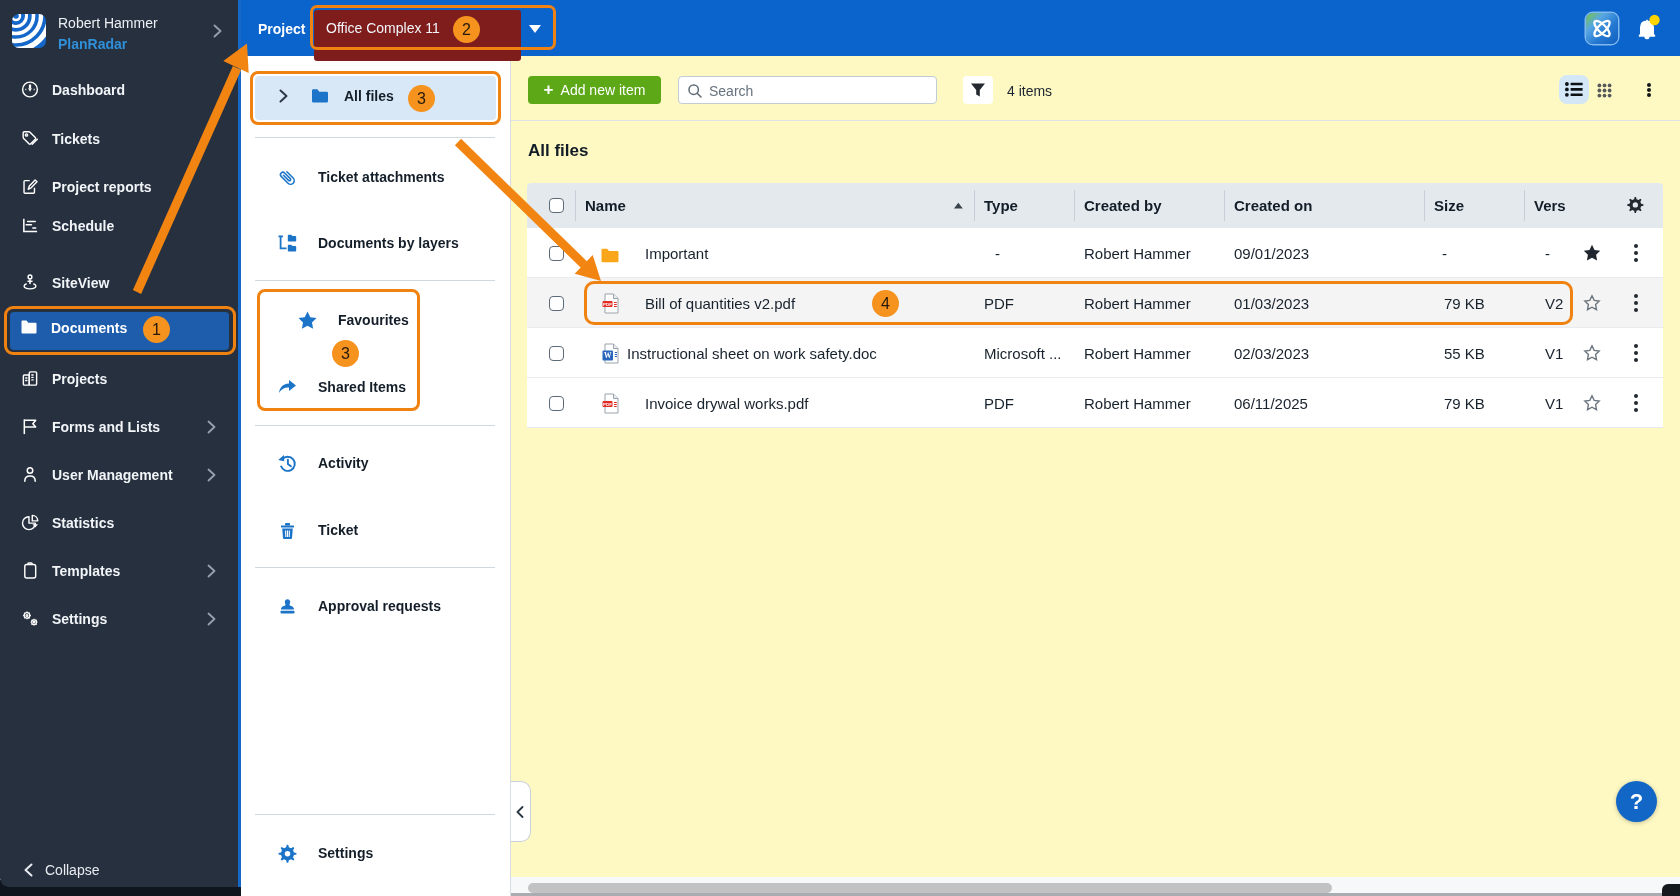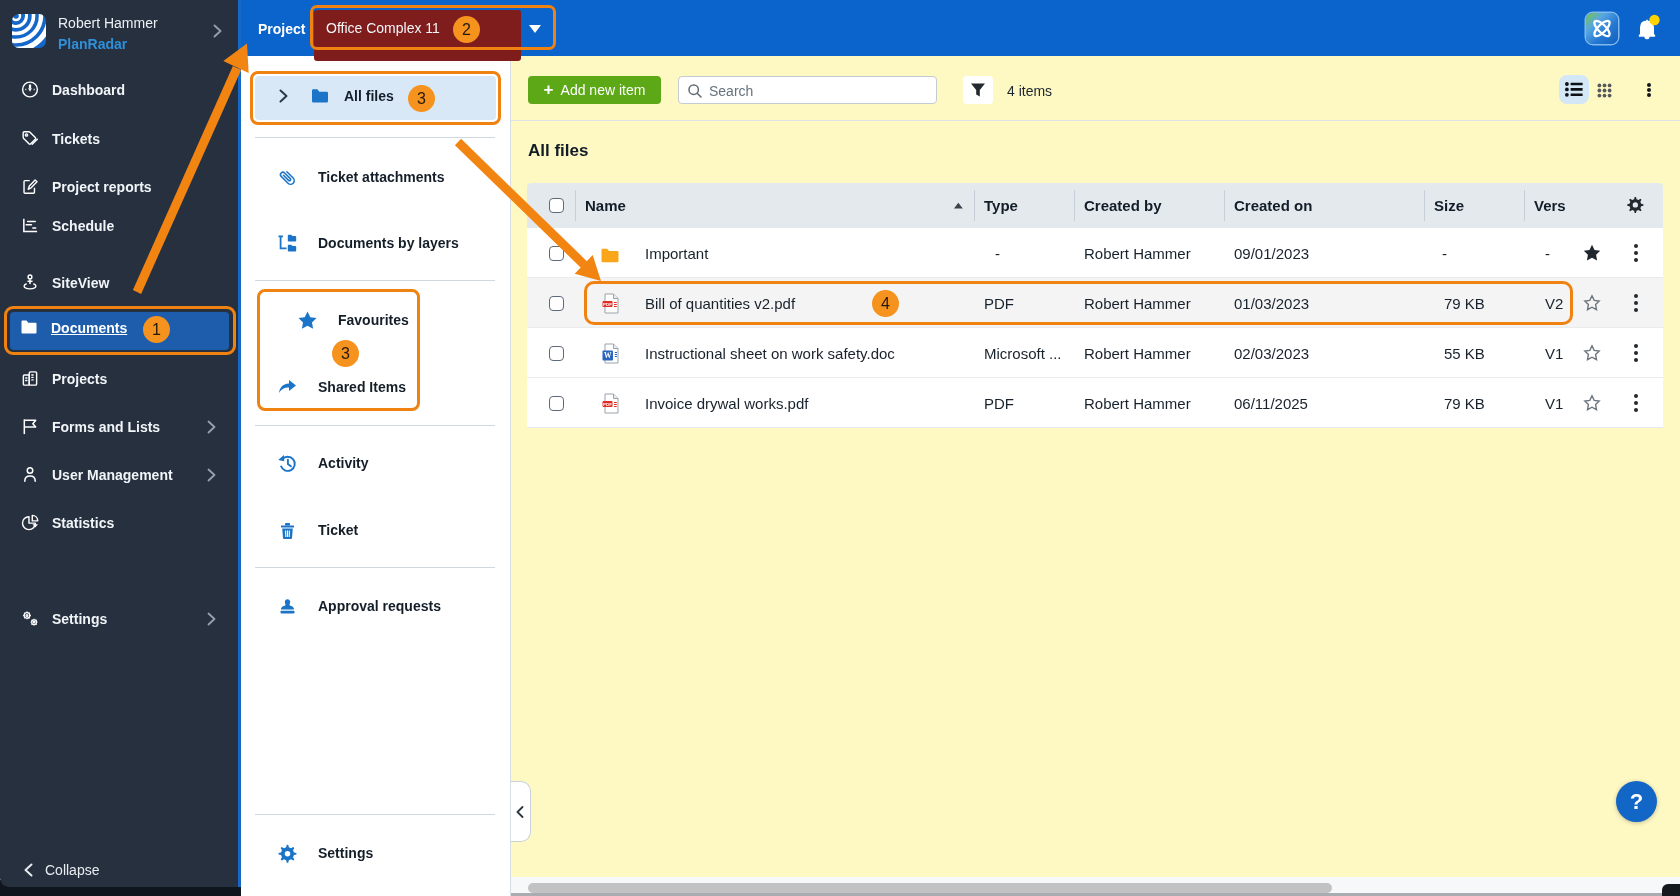--- a/index.html
+++ b/index.html
@@ -144,21 +144,21 @@
           <path d="M6 10.8 C4.3 11.4 3.3 12.3 3.3 13.3 C3.3 15 6 16.2 9.5 16.2 C13 16.2 15.7 15 15.7 13.3 C15.7 12.3 14.7 11.4 13 10.8"></path>
         </g>
       </svg>
     <div class="tx">SiteView</div>
   </div>
   <div id="nav-docs">
       <div class="inner"></div>
     <svg class="ic" style="position:absolute;left:13px;top:9px;width:18px;height:19px;" viewBox="0 0 18 19">
         <path d="M1.5 3.5 Q1.5 2.5 2.5 2.5 L6.5 2.5 L8.3 4.8 L15.5 4.8 Q16.5 4.8 16.5 5.8 L16.5 14.5 Q16.5 15.5 15.5 15.5 L2.5 15.5 Q1.5 15.5 1.5 14.5 Z" fill="#fff"></path>
       </svg>
-    <div style="position:absolute;left:44px;top:11px;font-size:14px;font-weight:bold;color:#fff;text-decoration:underline;">Documents</div>
+    <div style="position:absolute;left:44px;top:11px;font-size:14px;font-weight:bold;color:#fff;">Documents</div>
     <div class="badge" style="left:136px;top:7px;">1</div>
   </div>
   <div class="nav-item" style="top:355px;">
     <svg class="ic" viewBox="0 0 19 19">
         <g fill="none" stroke="#fff" stroke-width="1.5">
           <rect x="2.5" y="5.8" width="6.2" height="10.7" rx="1"></rect>
           <rect x="8.7" y="2.5" width="7.8" height="14" rx="1.3"></rect>
           <path d="M5 9 L6.3 9 M5 11.6 L6.3 11.6 M11.4 5.8 L12.8 5.8 M11.4 8.4 L12.8 8.4 M11.4 11 L12.8 11" stroke-linecap="round" stroke-width="1.4"></path>
         </g>
       </svg>
@@ -190,20 +190,32 @@
   </div>
   <div class="nav-item" style="top:499px;">
     <svg class="ic" viewBox="0 0 19 19">
         <g fill="none" stroke="#fff" stroke-width="1.5">
           <path d="M8.4 3.4 A6.8 6.8 0 1 0 15.2 10.2 L8.4 10.2 Z" stroke-linejoin="round"></path>
           <path d="M11.9 2 A6 6 0 0 1 17.7 7.8 L11.9 7.8 Z" stroke-linejoin="round"></path>
           <path d="M12 11.3 L18 11.3 L15 14.7 Z" fill="#fff" stroke="none"></path>
         </g>
       </svg>
     <div class="tx">Statistics</div>
+  </div>
+  <div class="nav-item" style="top:547px;">
+    <svg class="ic" viewBox="0 0 19 19">
+        <g fill="none" stroke="#fff" stroke-width="1.5">
+          <rect x="4" y="3.2" width="11.5" height="14.2" rx="2"></rect>
+          <path d="M7.2 3.4 L7.2 2.6 Q7.2 1.5 8.2 1.5 L10.8 1.5 Q11.8 1.5 11.8 2.6 L11.8 3.4"></path>
+        </g>
+      </svg>
+    <div class="tx">Templates</div>
+    <div class="ch"><svg width="9" height="14" viewBox="0 0 9 14">
+          <path d="M1.5 1.5 L7.5 7 L1.5 12.5" stroke="#97a1ad" stroke-width="1.8" fill="none" stroke-linecap="round" stroke-linejoin="round"></path>
+        </svg></div>
   </div>
   <div class="nav-item" style="top:595px;">
     <svg class="ic" viewBox="0 0 19 19">
         <g fill="none" stroke="#fff" stroke-width="1.3">
           <circle cx="6.3" cy="6.3" r="2.9"></circle>
           <circle cx="6.3" cy="6.3" r="1"></circle>
           <path d="M6.3 2.2 L6.3 3.4 M6.3 9.2 L6.3 10.4 M2.2 6.3 L3.4 6.3 M9.2 6.3 L10.4 6.3 M3.4 3.4 L4.2 4.2 M8.4 8.4 L9.2 9.2 M9.2 3.4 L8.4 4.2 M4.2 8.4 L3.4 9.2" stroke-width="1.5"></path>
           <circle cx="13.8" cy="13.4" r="2.5"></circle>
           <circle cx="13.8" cy="13.4" r="0.8"></circle>
           <path d="M13.8 9.8 L13.8 10.9 M13.8 15.9 L13.8 17 M10.2 13.4 L11.3 13.4 M16.3 13.4 L17.4 13.4 M11.2 10.8 L12 11.6 M15.6 15.2 L16.4 16 M16.4 10.8 L15.6 11.6 M12 15.2 L11.2 16" stroke-width="1.4"></path>
@@ -462,21 +474,21 @@
 
     <div class="trow" style="top:145px;">
       <div class="cbx" style="left:22px;top:18px;"></div>
       <svg style="position:absolute;left:75px;top:15px;" width="17" height="21" viewBox="0 0 17 21">
           <path d="M3 1 L11.5 1 L16 5.5 L16 20 L3 20 Z" fill="#fff" stroke="#9aa3ab" stroke-width="1"></path>
           <path d="M11.5 1 L11.5 5.5 L16 5.5" fill="#e8ebee" stroke="#9aa3ab" stroke-width="1"></path>
           <rect x="0.5" y="7.5" width="10.5" height="10" rx="1" fill="#2a66bd"></rect>
           <text x="5.7" y="15" font-size="7.5" font-weight="bold" fill="#fff" text-anchor="middle" font-family="Liberation Serif">W</text>
           <path d="M12.8 9.5 L15 9.5 M12.8 11.5 L15 11.5 M12.8 13.5 L15 13.5" stroke="#2a66bd" stroke-width="1"></path>
         </svg>
-      <div class="cell" style="left:118px;">Instructional sheet on work safety.doc</div>
+      <div class="cell" style="left:100px;">Instructional sheet on work safety.doc</div>
       <div class="cell" style="left:457px;">Microsoft ...</div>
       <div class="cell" style="left:557px;">Robert Hammer</div>
       <div class="cell" style="left:707px;">02/03/2023</div>
       <div class="cell" style="left:917px;">55 KB</div>
       <div class="cell" style="left:1018px;">V1</div>
       <svg style="position:absolute;left:1056px;top:16px;" width="18" height="18" viewBox="0 0 18 18">
           <path d="M9 1.8 L11.2 6.4 L16.2 7.1 L12.6 10.6 L13.5 15.6 L9 13.2 L4.5 15.6 L5.4 10.6 L1.8 7.1 L6.8 6.4 Z" fill="none" stroke="#6c757d" stroke-width="1.4"></path>
         </svg>
       <svg style="position:absolute;left:1106px;top:15px;" width="6" height="20" viewBox="0 0 6 20">
           <g fill="#23292f">

